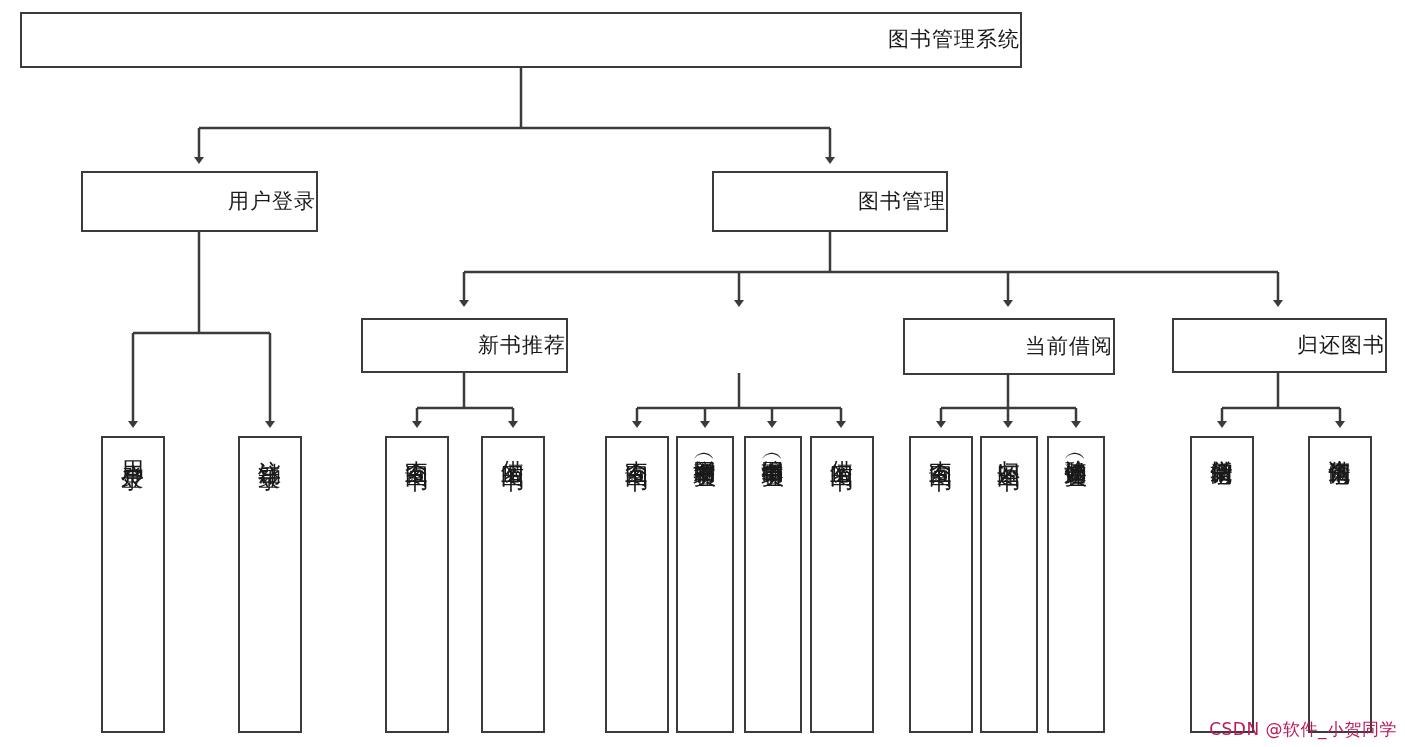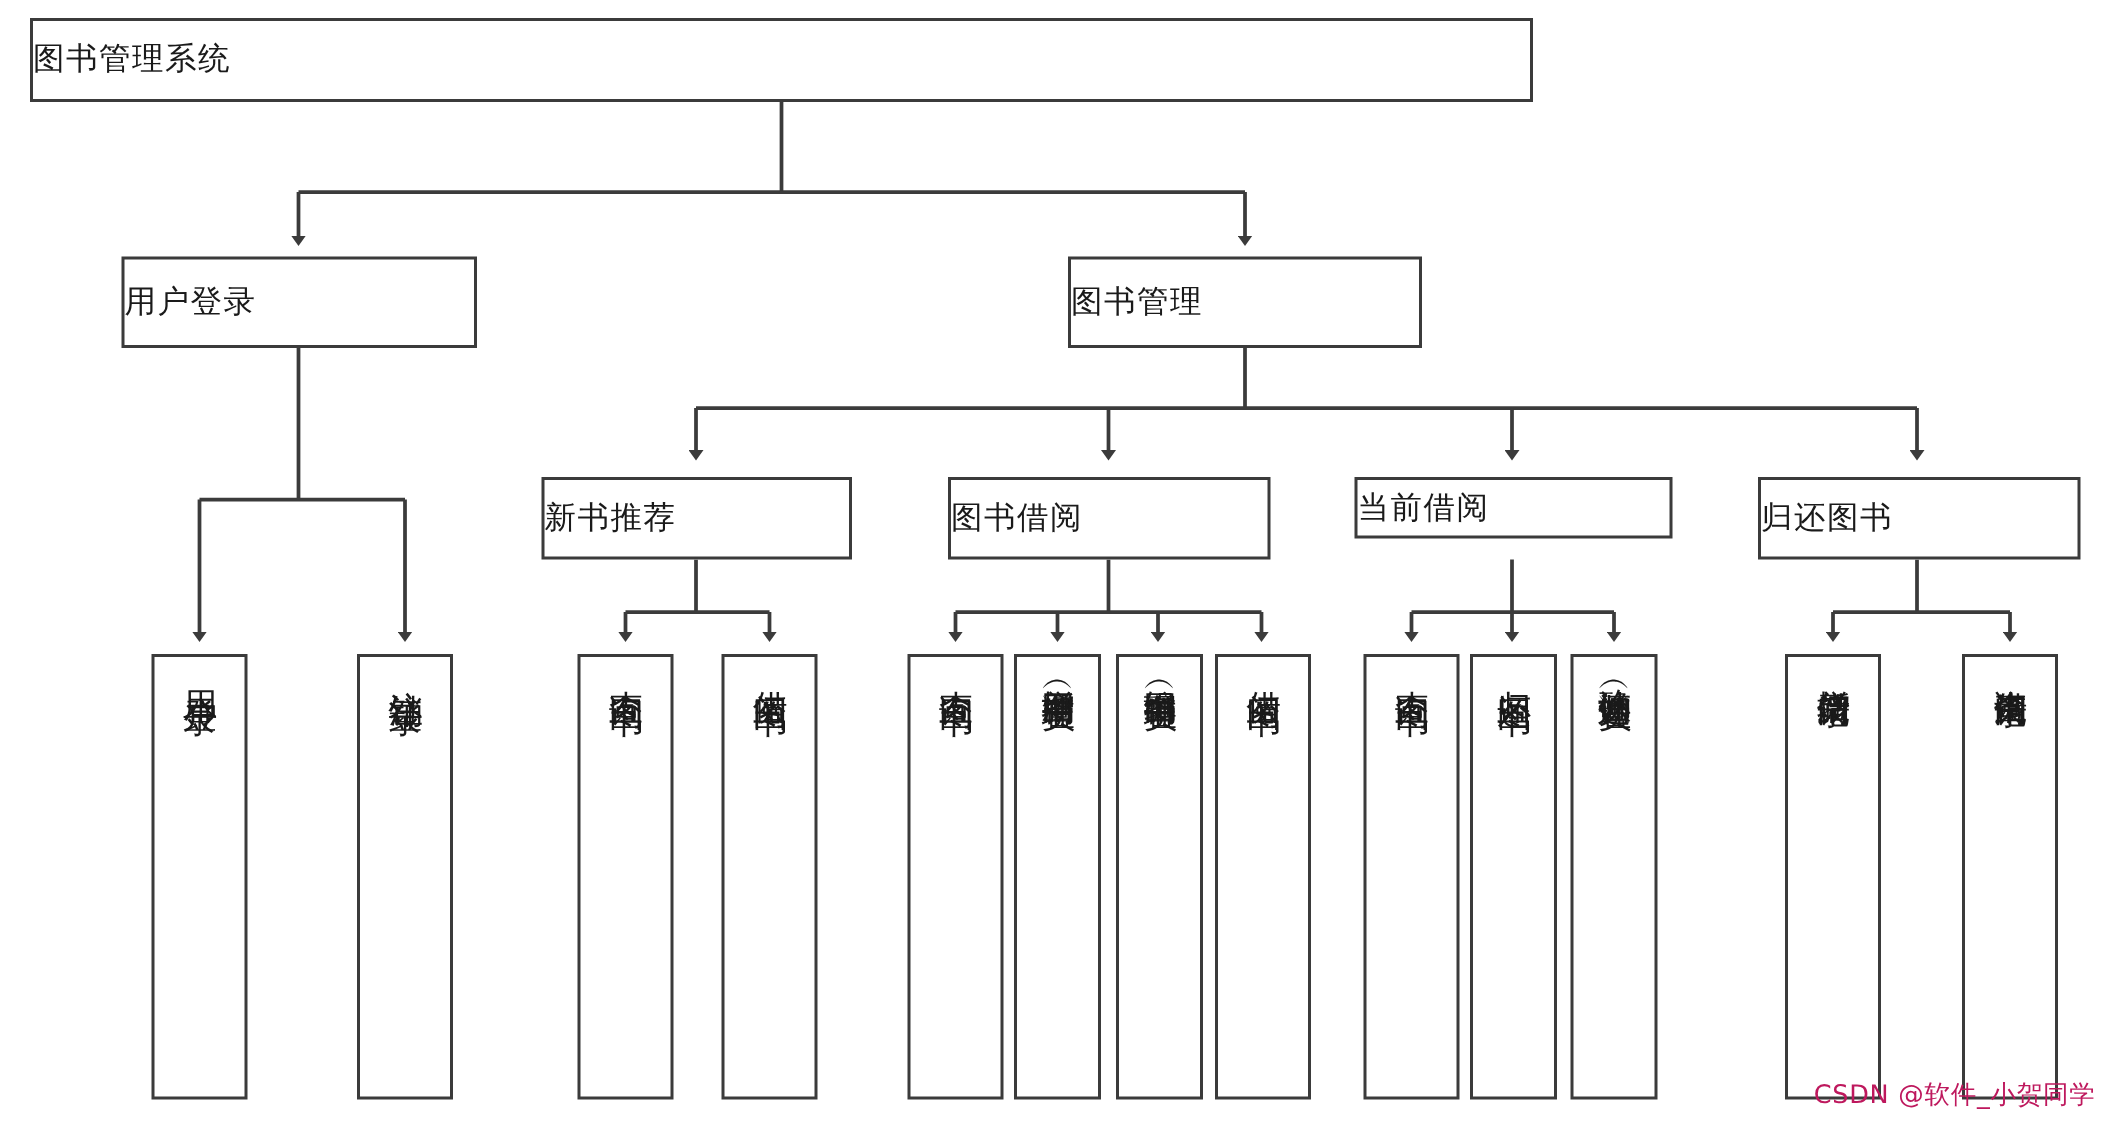--- a/index.html
+++ b/index.html
@@ -25,21 +25,21 @@
     height: 747px;
     pointer-events: none;
   }
   .node {
     position: absolute;
     box-sizing: border-box;
     border: 2.5px solid #3b3b3b;
     background: #ffffff;
     display: flex;
     align-items: center;
-    justify-content: flex-start;
+    justify-content: flex-end;
     color: #1a1a1a;
   }
   .node.horizontal {
     font-size: 21px;
     letter-spacing: 1px;
     line-height: 1.1;
   }
   .node.vertical {
     align-items: flex-start;
     justify-content: center;
@@ -132,25 +132,22 @@
   </div>
 
   <div class="node horizontal" style="left:712px; top:171px; width:236px; height:61px;">
     <span>图书管理</span>
   </div>
 
   <div class="node horizontal" style="left:361px; top:318px; width:207px; height:55px;">
     <span>新书推荐</span>
   </div>
 
-  <div class="node horizontal" style="left:632px; top:318px; width:215px; height:55px;">
-    <span>图书借阅</span>
-  </div>
-
-  <div class="node horizontal" style="left:903px; top:318px; width:212px; height:41px;">
+
+  <div class="node horizontal" style="left:903px; top:318px; width:212px; height:57px;">
     <span>当前借阅</span>
   </div>
 
   <div class="node horizontal" style="left:1172px; top:318px; width:215px; height:55px;">
     <span>归还图书</span>
   </div>
 
   <div class="node vertical" style="left:101px; top:436px; width:64px; height:297px;">
     <span class="vlabel">用户登录</span>
   </div>

